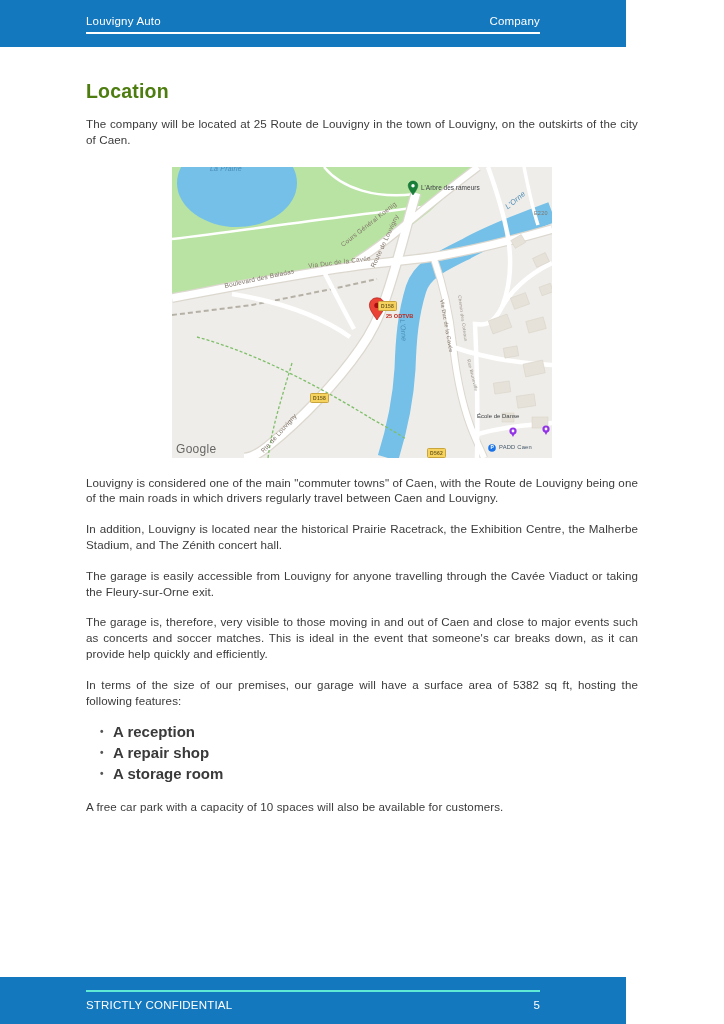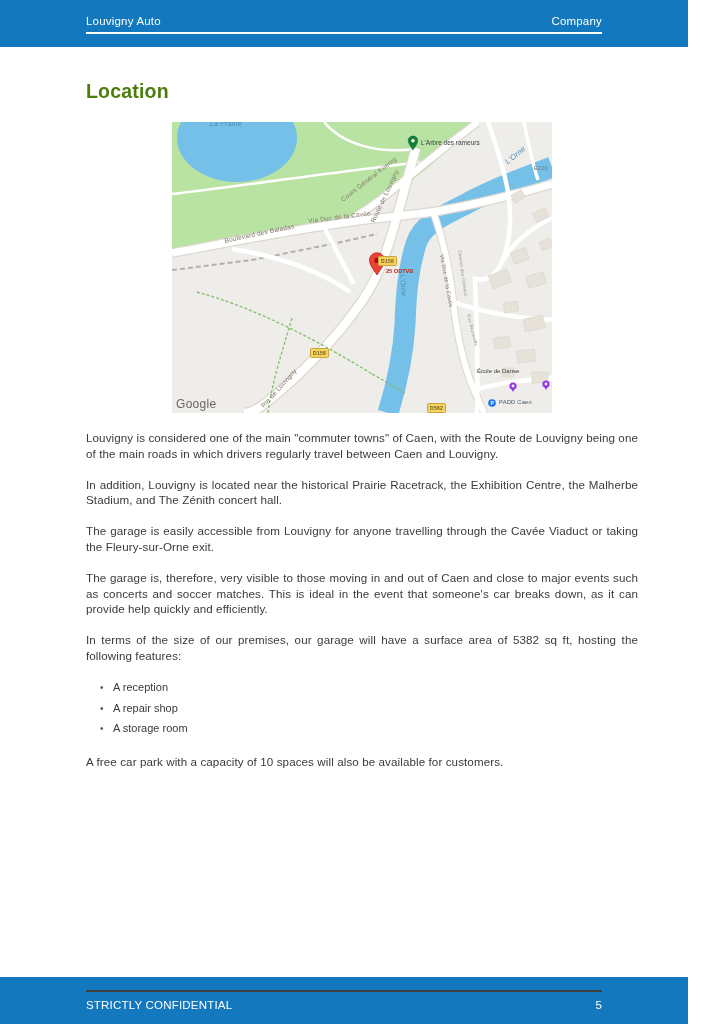--- a/index.html
+++ b/index.html
@@ -1,45 +1,45 @@
 <!DOCTYPE html>
 <html><head>
 <meta charset="utf-8">
 <style>
   html,body{margin:0;padding:0;background:#ffffff;}
   .page{
     position:relative;width:724px;height:1024px;margin:0 auto;background:#fff;
     font-family:"Liberation Sans","DejaVu Sans",sans-serif;overflow:hidden;
   }
   
-  .bar{position:absolute;left:0;width:688px;height:47px;background:#1478BE;}
+  .bar{position:absolute;left:0;width:626px;height:47px;background:#1478BE;}
   .bar.top{top:0;}
   .bar.bottom{bottom:0;}
   .bar-inner{
     margin:0 86px;display:flex;justify-content:space-between;align-items:baseline;
     color:#fff;font-size:11.5px;letter-spacing:.2px;
   }
   .bar.top .bar-inner{padding-top:15px;padding-bottom:5px;border-bottom:2px solid #fff;}
-  .bar.bottom .bar-inner{margin-top:13px;padding-top:7px;border-top:2px solid #404040;}
+  .bar.bottom .bar-inner{margin-top:13px;padding-top:7px;border-top:2px solid #5eead4;}
   
   .content{position:absolute;top:47px;left:86px;width:552px;}
   h1.title{
     margin:33px 0 0 0;font-size:19.5px;font-weight:700;color:#4d7c0f;letter-spacing:.2px;
   }
   p.para{
     margin:15px 0 0 0;font-size:11.6px;line-height:15.8px;color:#3A3A3A;
     text-align:justify;letter-spacing:.1px;
   }
   p.para.first{margin-top:13px;}
   ul.features{
     list-style:none;margin:16px 0 0 0;padding:0 0 0 14px;
   }
   ul.features li{
     position:relative;padding-left:13px;margin-bottom:5px;
-    font-size:11px;line-height:15.8px;color:#3A3A3A;
+    font-size:15px;line-height:15.8px;color:#3A3A3A;font-weight:bold;
   }
   ul.features li::before{
     content:"•";position:absolute;left:0;top:0;color:#555;font-size:10px;line-height:15.8px;
   }
   p.closing{margin-top:17px;}
   
   .map{
     position:relative;width:380px;height:291px;margin:19px auto 2px auto;
     overflow:hidden;background:#EFEDE9;
   }
@@ -69,20 +69,21 @@
   <div class="bar top">
     <div class="bar-inner">
       <span>Louvigny Auto</span>
       <span>Company</span>
     </div>
   </div>
 
   <div class="content">
     <h1 class="title">Location</h1>
 
+    <p class="para first">The company will be located at 25 Route de Louvigny in the town of Louvigny, on the outskirts of the city of Caen.</p>
 
     <div class="map">
       <svg width="380" height="291" viewBox="0 0 380 291">
 
         <rect x="0" y="0" width="380" height="291" fill="#EFEDE9"></rect>
 
         <polygon points="0,0 305,0 258,44 230,66 203,86 160,100 100,112 40,121 0,127" fill="#B9E3A3"></polygon>
 
         <ellipse cx="65" cy="16" rx="60" ry="44" fill="#74C0E8"></ellipse>
 

